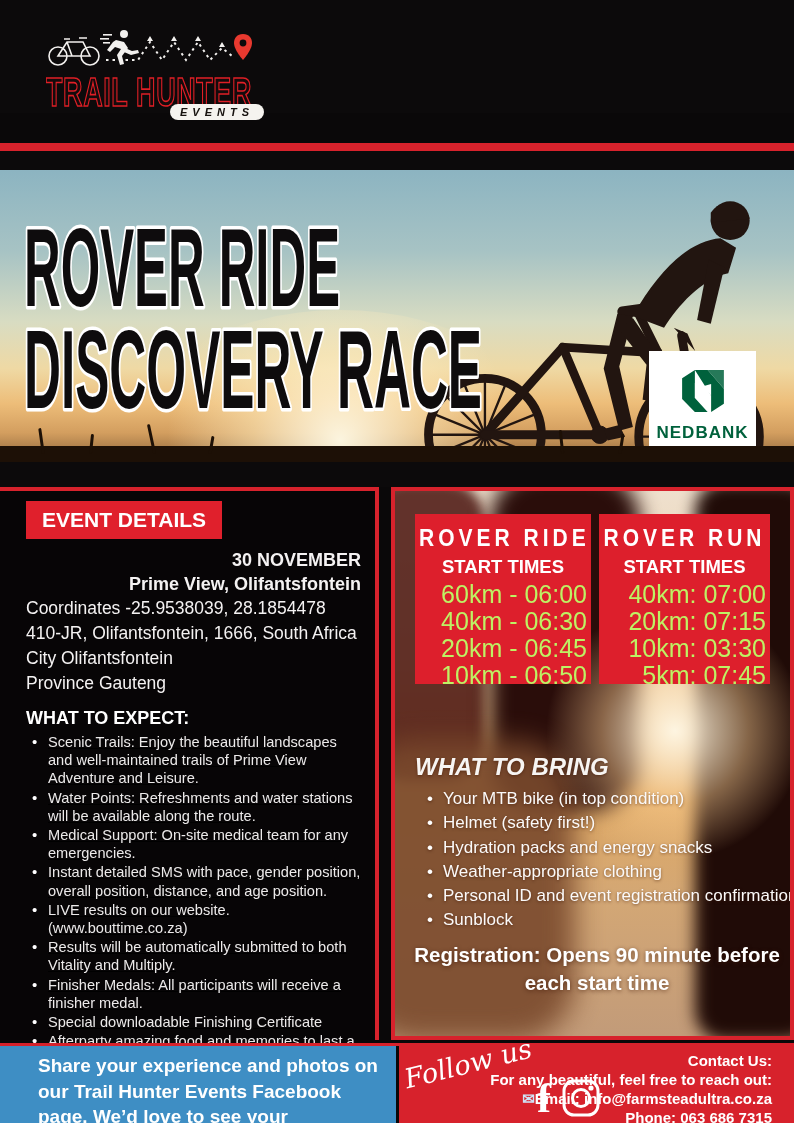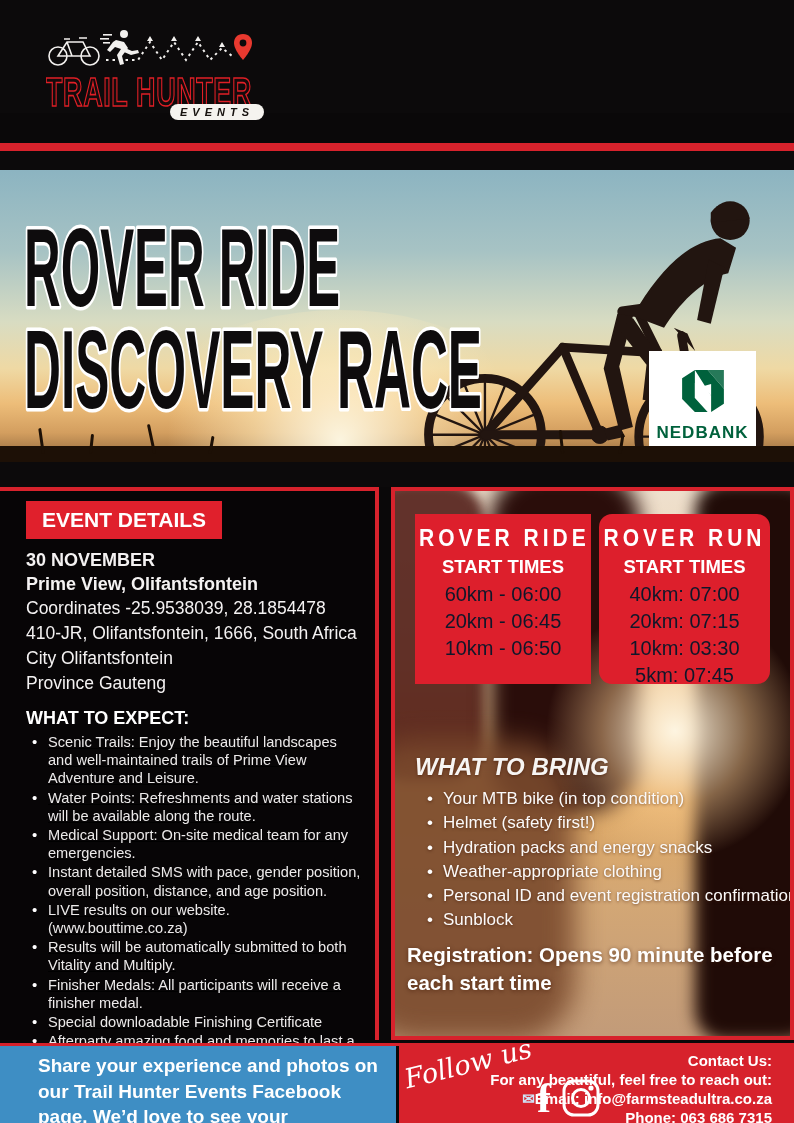--- a/index.html
+++ b/index.html
@@ -37,52 +37,52 @@
 
   .hero-bottom-band { position:absolute; left:0; top:462px; width:794px; height:25px; background:#0c0a0b; }
 
   
   .content { position:absolute; left:0; top:487px; width:794px; height:556px; background:#0a0809; }
   .left-panel { position:absolute; left:0; top:0; width:379px; height:553px; background:#070506;
                 border-top:4px solid #d7222c; border-right:4px solid #d7222c; padding:10px 14px 0 26px; }
   .ed-box { display:inline-block; background:#e0202c; color:#fff; font-weight:bold; font-size:21px;
             padding:7px 16px; margin-bottom:9px; }
   .ed-line { color:#f4f2f2; font-size:17.5px; line-height:25px; }
-  .ed-line.bold { font-weight:bold; font-size:18px; line-height:24px; }
+  .ed-line.bold { font-weight:bold; font-size:18px; line-height:24px;text-align:right; }
   .wte-heading { color:#fff; font-weight:bold; font-size:18px; margin-top:12px; margin-bottom:4px; }
   .wte-list { list-style:none;text-decoration:underline; }
   .wte-list li { position:relative; color:#eceaea; font-size:14.6px; line-height:18.2px; padding-left:22px; margin-bottom:1px; }
   .wte-list li::before { content:"•"; position:absolute; left:6px; color:#fff; font-size:15px; }
 
   .right-panel { position:absolute; left:391px; top:0; width:403px; height:553px;
                  border:4px solid #d7222c; overflow:hidden;
                  background:linear-gradient(180deg,#efe0cd 0%,#e8cfae 30%,#e0a963 55%,#d3a775 75%,#c29b79 100%); }
   .leg { position:absolute; filter:blur(6px); }
   .leg1 { left:-30px; top:-10px; width:120px; height:300px; background:#4a1510; border-radius:40px; opacity:.85; }
   .leg2 { left:95px; top:-20px; width:150px; height:340px; background:#2a0d0a; border-radius:50px; filter:blur(10px); }
   .leg3 { left:300px; top:-10px; width:120px; height:560px; background:#200b07; border-radius:30px; filter:blur(8px); }
   .shoe { left:-40px; top:250px; width:220px; height:300px; background:#7a4a2d; border-radius:60px; filter:blur(14px); opacity:.9; }
   .glare { position:absolute; left:150px; top:110px; width:260px; height:260px; border-radius:50%;
            background:radial-gradient(circle,rgba(255,248,230,.95) 0%,rgba(255,210,150,.45) 40%,rgba(255,200,140,0) 70%); }
 
   .times-row { position:absolute; left:0; top:23px; width:100%; display:flex; gap:8px; padding:0 20px; }
   .time-box { background:#dd1f2c; color:#fff; text-align:center; padding:12px 4px 10px; height:170px; }
   .time-box.ride { width:176px; }
-  .time-box.run  { width:179px;border-radius:13px; }
+  .time-box.run  { width:179px; }
   .tb-title { font-weight:bold; font-size:21px; letter-spacing:4px; transform:scaleY(1.15); margin-bottom:6px; white-space:nowrap; }
   .tb-sub { font-weight:bold; font-size:18.5px; margin-bottom:3px; }
-  .tb-row { font-size:20px; line-height:27px; color:#0f172a; }
+  .tb-row { font-size:25px; line-height:27px; color:#bef264;text-align:right; }
 
   .wtb-heading { position:absolute; left:20px; top:262px; color:#f7f5f3; font-weight:bold; font-style:italic; font-size:24px;
                  text-shadow:0 1px 3px rgba(60,20,0,.5); }
   .wtb-list { position:absolute; left:22px; top:296px; list-style:none; width:372px; }
   .wtb-list li { position:relative; color:#fbfafa; font-size:17px; line-height:24.3px; padding-left:26px;
                  text-shadow:0 1px 3px rgba(60,20,0,.55); white-space:nowrap; }
   .wtb-list li::before { content:"•"; position:absolute; left:10px; color:#fff; }
-  .registration { position:absolute; left:12px; top:450px; width:380px; color:#fff;
+  .registration { position:absolute; left:12px; top:450px; width:380px; text-align:center; color:#fff;
                   font-weight:bold; font-size:20.5px; line-height:28px; text-shadow:0 1px 4px rgba(60,20,0,.6); }
 
   .bottom-red-line { position:absolute; left:0; top:1043px; width:794px; height:3px; background:#d7222c; }
 
   
   .footer { position:absolute; left:0; top:1046px; width:794px; height:77px; background:#0a0809; }
   .fb-box { position:absolute; left:0; top:0; width:396px; height:77px; background:#3e8ec4;
             padding:7px 10px 0 38px; color:#fff; font-weight:bold; font-size:19px; line-height:25.5px; }
   .contact-box { position:absolute; left:399px; top:0; width:395px; height:77px; background:#d7222c; }
   .follow-us { position:absolute; left:4px; top:2px; color:#fff; font-family:"DejaVu Serif",serif;
@@ -229,20 +229,21 @@
     <div class="leg leg2"></div>
     <div class="leg leg3"></div>
     <div class="leg shoe"></div>
     <div class="glare"></div>
 
     <div class="times-row">
       <div class="time-box ride">
         <div class="tb-title">ROVER RIDE</div>
         <div class="tb-sub">START TIMES</div>
         <div class="tb-row">60km - 06:00</div>
+        <div class="tb-row">40km - 06:30</div>
         <div class="tb-row">20km - 06:45</div>
         <div class="tb-row">10km - 06:50</div>
       </div>
       <div class="time-box run">
         <div class="tb-title">ROVER RUN</div>
         <div class="tb-sub">START TIMES</div>
         <div class="tb-row">40km: 07:00</div>
         <div class="tb-row">20km: 07:15</div>
         <div class="tb-row">10km: 03:30</div>
         <div class="tb-row">5km: 07:45</div>

